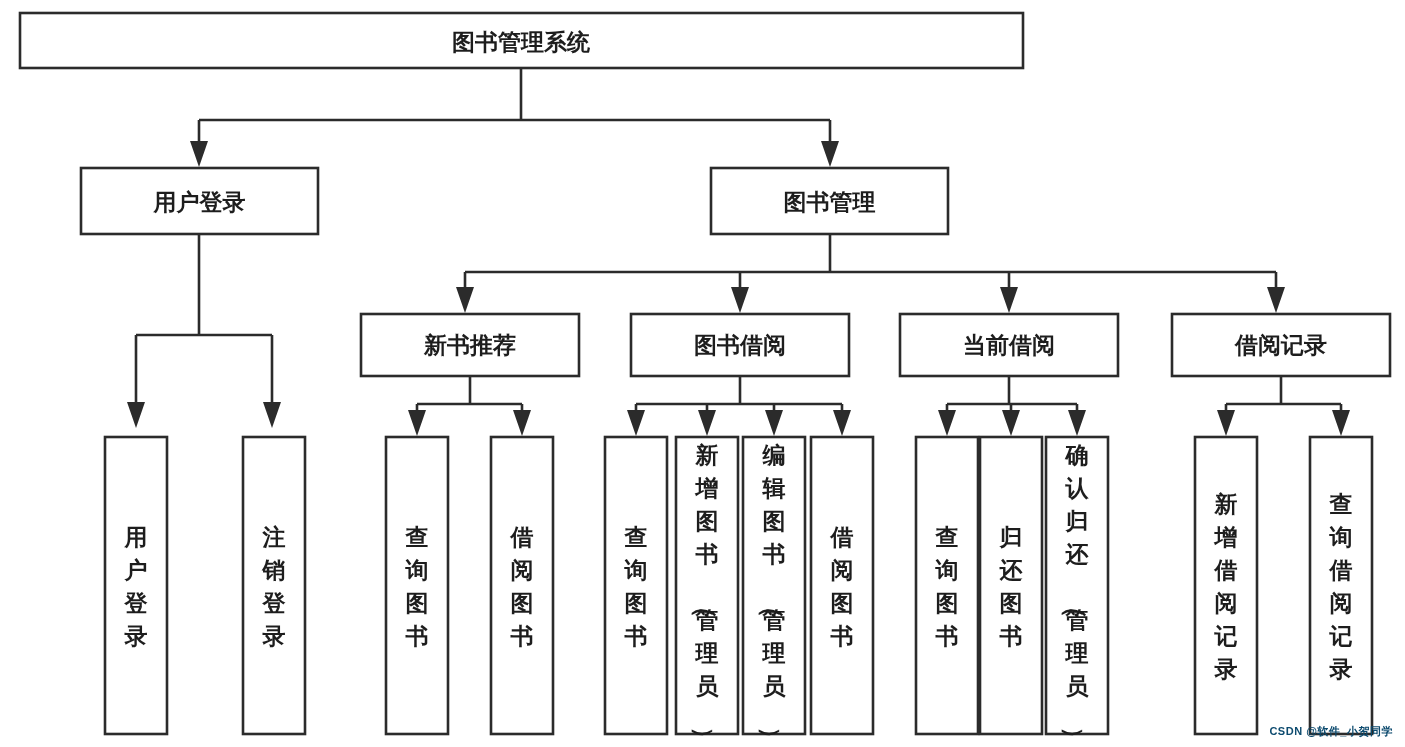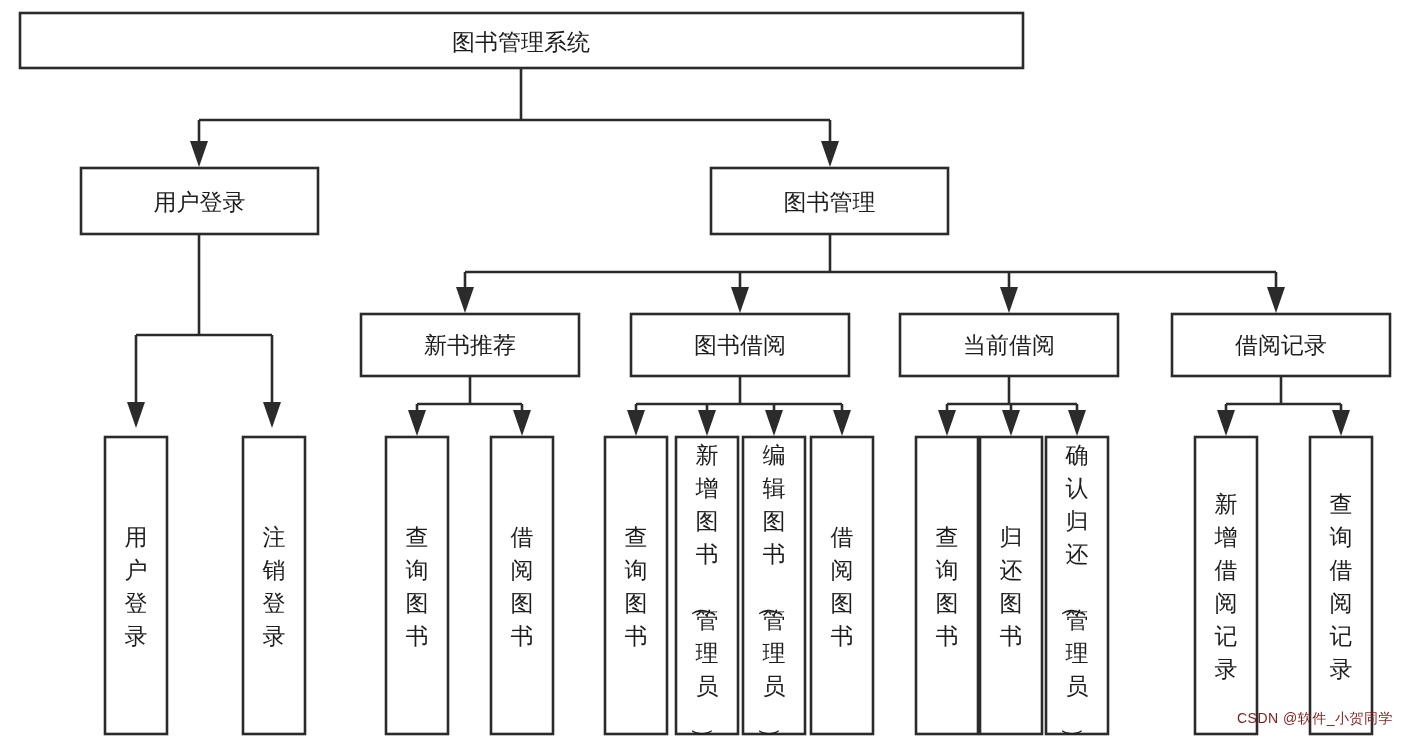--- a/index.html
+++ b/index.html
@@ -11,20 +11,21 @@
     width: 1405px;
     height: 747px;
     font-family: "Liberation Sans", "DejaVu Sans", sans-serif;
     overflow: hidden;
   }
   #diagram-root {
     position: relative;
     width: 1405px;
     height: 747px;
     background: #ffffff;
+    font-weight: bold;
   }
   svg.diagram {
     display: block;
     width: 1405px;
     height: 747px;
   }
   .node-rect {
     fill: #ffffff;
     stroke: #2b2b2b;
     stroke-width: 2.6;
@@ -51,24 +52,24 @@
   }
   .leaf-label {
     fill: #1d1d1d;
     font-family: "Liberation Sans", "DejaVu Sans", sans-serif;
     font-size: 23px;
     text-anchor: middle;
   }
   .watermark {
     position: absolute;
     right: 12px;
-    bottom: 19px;
-    font-family: "Liberation Sans", "DejaVu Sans", sans-serif;
-    font-size: 14px;
-    color: #7f1d1d;
+    bottom: 8px;
+    font-family: "Liberation Sans", "DejaVu Sans", sans-serif;
+    font-size: 11px;
+    color: #0c4a6e;
     letter-spacing: 0.5px;
     white-space: nowrap;
     pointer-events: none;
   }
 </style>
 </head>
 <body>
 
 <div id="diagram-root">
   <svg class="diagram" viewBox="0 0 1405 747" xmlns="http://www.w3.org/2000/svg">

